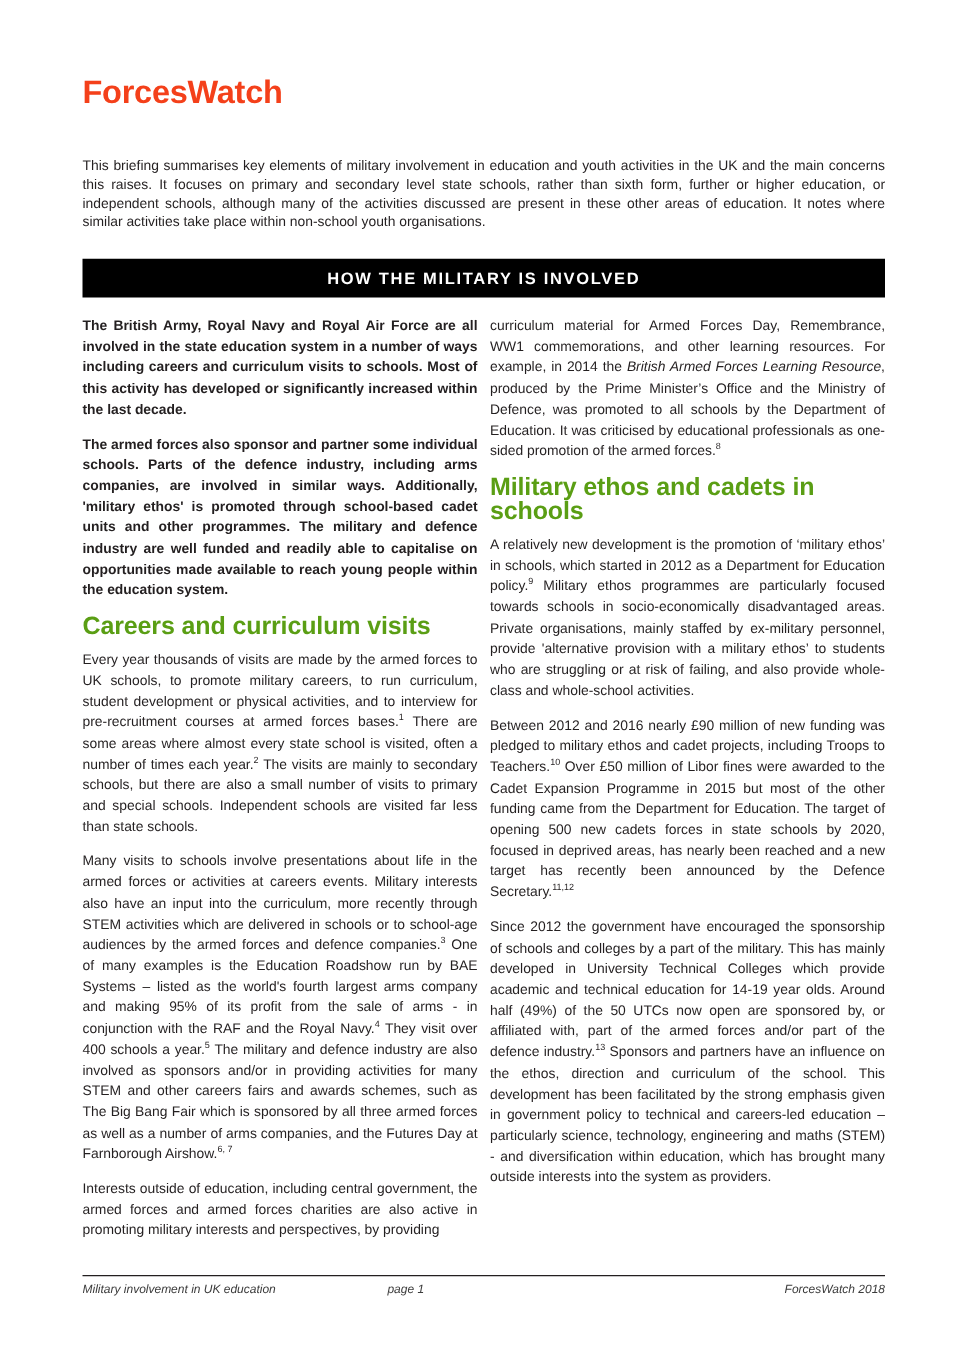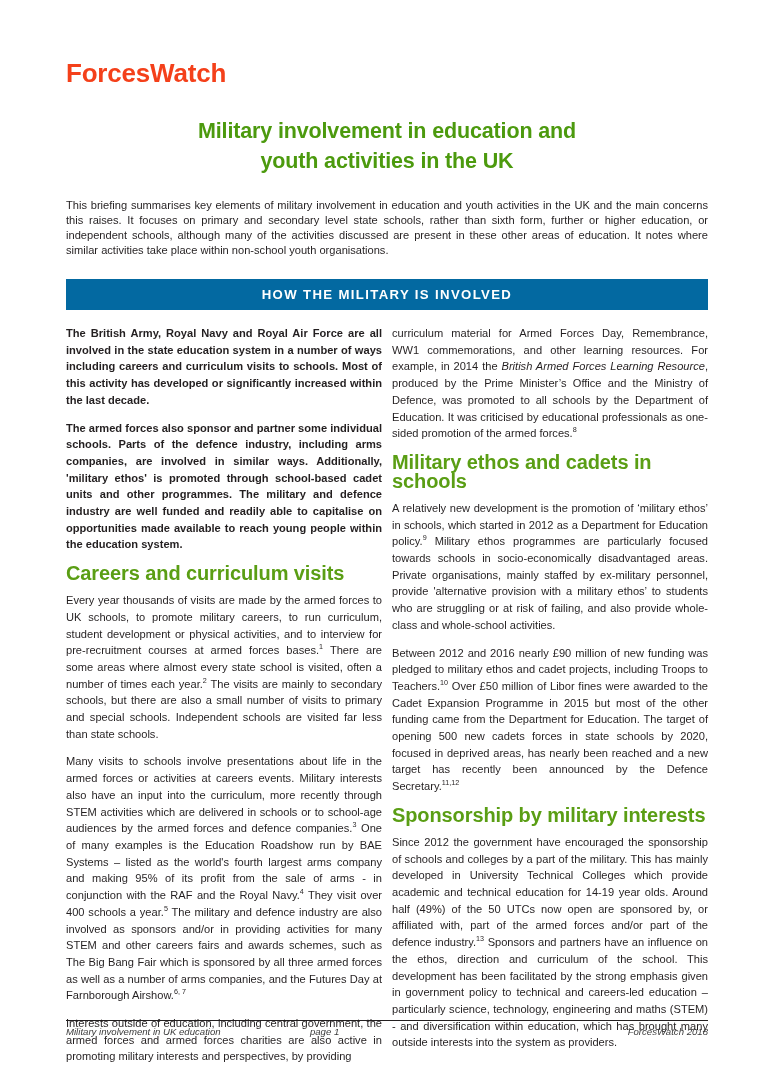--- a/index.html
+++ b/index.html
@@ -57,21 +57,21 @@
     font-size: 11.1px;
     line-height: 15px;
     text-align: justify;
     text-justify: inter-word;
     color: #231f20;
   }
 
   
   .banner {
     margin-top: 21px;
-    background: #0369a1;
+    background: #000000;
     height: 31px;
     display: flex;
     align-items: center;
     justify-content: center;
   }
   .banner-text {
     color: #ffffff;
     font-weight: bold;
     font-size: 13.2px;
     letter-spacing: 1.35px;
@@ -144,24 +144,20 @@
 </style>
 </head>
 <body>
 
 <div class="page">
 
   <div class="masthead">
     <span class="logo">ForcesWatch</span>
   </div>
 
-  <h1 class="doc-title">
-    <span class="line">Military involvement in education and</span>
-    <span class="line">youth activities in the UK</span>
-  </h1>
 
   <p class="standfirst">This briefing summarises key elements of military involvement in education and youth activities in the UK and the main concerns this raises. It focuses on primary and secondary level state schools, rather than sixth form, further or higher education, or independent schools, although many of the activities discussed are present in these other areas of education. It notes where similar activities take place within non-school youth organisations.</p>
 
   <div class="banner">
     <span class="banner-text">HOW THE MILITARY IS INVOLVED</span>
   </div>
 
   <div class="columns">
 
     <div class="col">
@@ -179,21 +175,20 @@
 
     <div class="col">
       <p class="body"><span>curriculum material for Armed Forces Day, Remembrance, WW1 commemorations, and other learning resources. For example, in 2014 the </span><em class="ital">British Armed Forces Learning Resource</em><span>, produced by the Prime Minister’s Office and the Ministry of Defence, was promoted to all schools by the Department of Education. It was criticised by educational professionals as one-sided promotion of the armed forces.</span><sup>8</sup></p>
 
       <h2 class="section tight">Military ethos and cadets in schools</h2>
 
       <p class="body"><span>A relatively new development is the promotion of ‘military ethos’ in schools, which started in 2012 as a Department for Education policy.</span><sup>9</sup><span> Military ethos programmes are particularly focused towards schools in socio-economically disadvantaged areas. Private organisations, mainly staffed by ex-military personnel, provide 'alternative provision with a military ethos’ to students who are struggling or at risk of failing, and also provide whole-class and whole-school activities.</span></p>
 
       <p class="body"><span>Between 2012 and 2016 nearly £90 million of new funding was pledged to military ethos and cadet projects, including Troops to Teachers.</span><sup>10</sup><span> Over £50 million of Libor fines were awarded to the Cadet Expansion Programme in 2015 but most of the other funding came from the Department for Education. The target of opening 500 new cadets forces in state schools by 2020, focused in deprived areas, has nearly been reached and a new target has recently been announced by the Defence Secretary.</span><sup>11,12</sup></p>
 
-      <h2 class="section tight">Sponsorship by military interests</h2>
 
       <p class="body last"><span>Since 2012 the government have encouraged the sponsorship of schools and colleges by a part of the military. This has mainly developed in University Technical Colleges which provide academic and technical education for 14-19 year olds. Around half (49%) of the 50 UTCs now open are sponsored by, or affiliated with, part of the armed forces and/or part of the defence industry.</span><sup>13</sup><span> Sponsors and partners have an influence on the ethos, direction and curriculum of the school. This development has been facilitated by the strong emphasis given in government policy to technical and careers-led education – particularly science, technology, engineering and maths (STEM) -  and diversification within education, which has brought many outside interests into the system as providers.</span></p>
     </div>
 
   </div>
 
   <div class="footer">
     <div class="footer-rule"></div>
     <div class="footer-row">
       <span class="footer-left">Military involvement in UK education</span>

